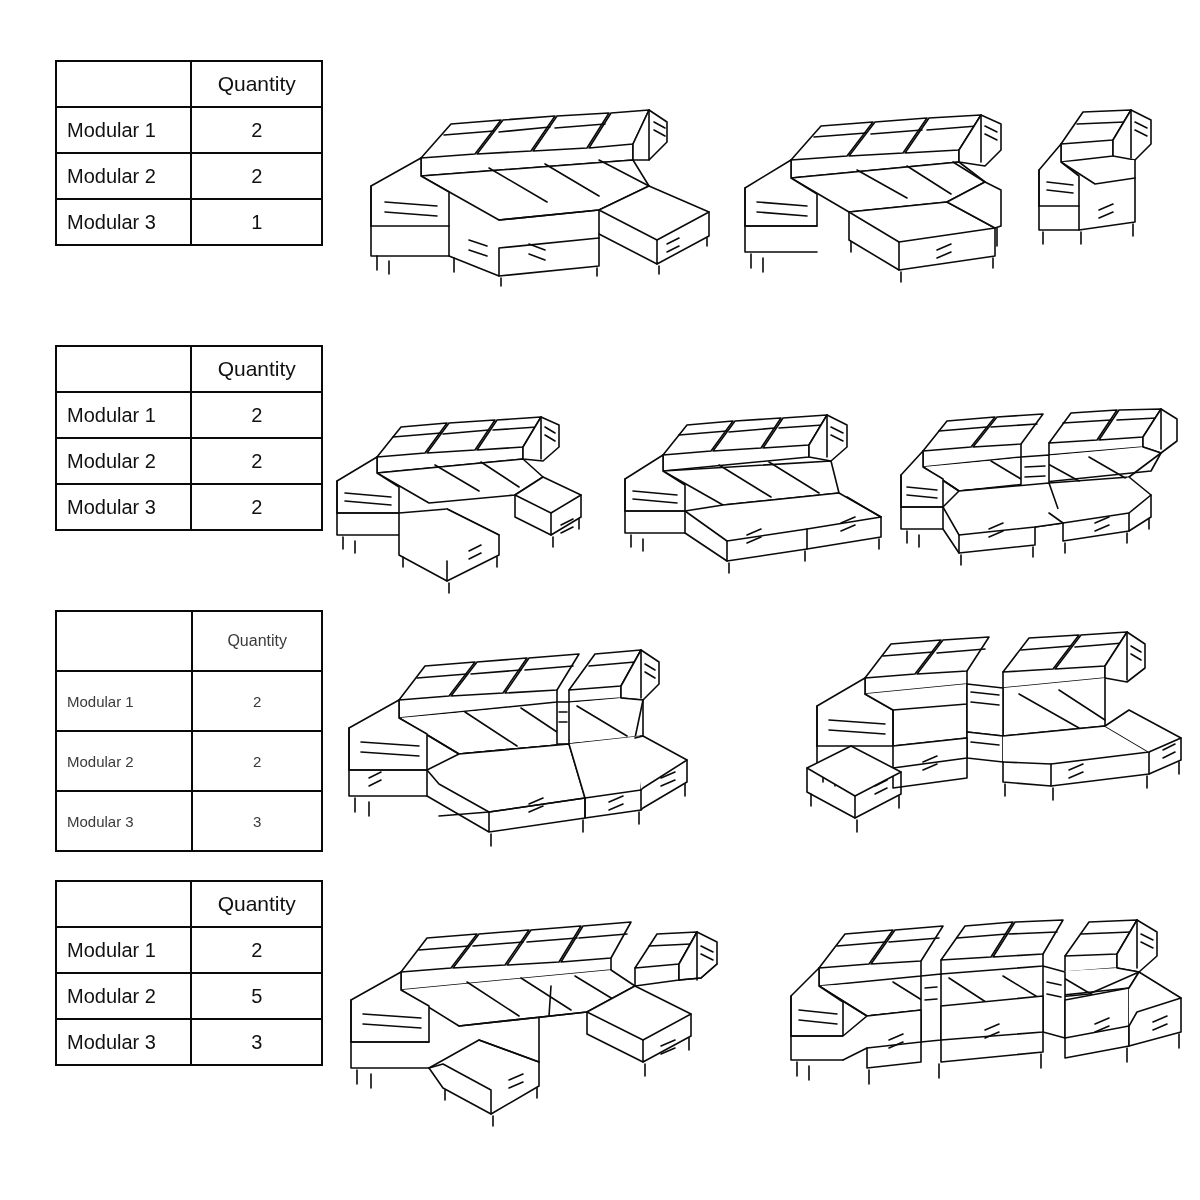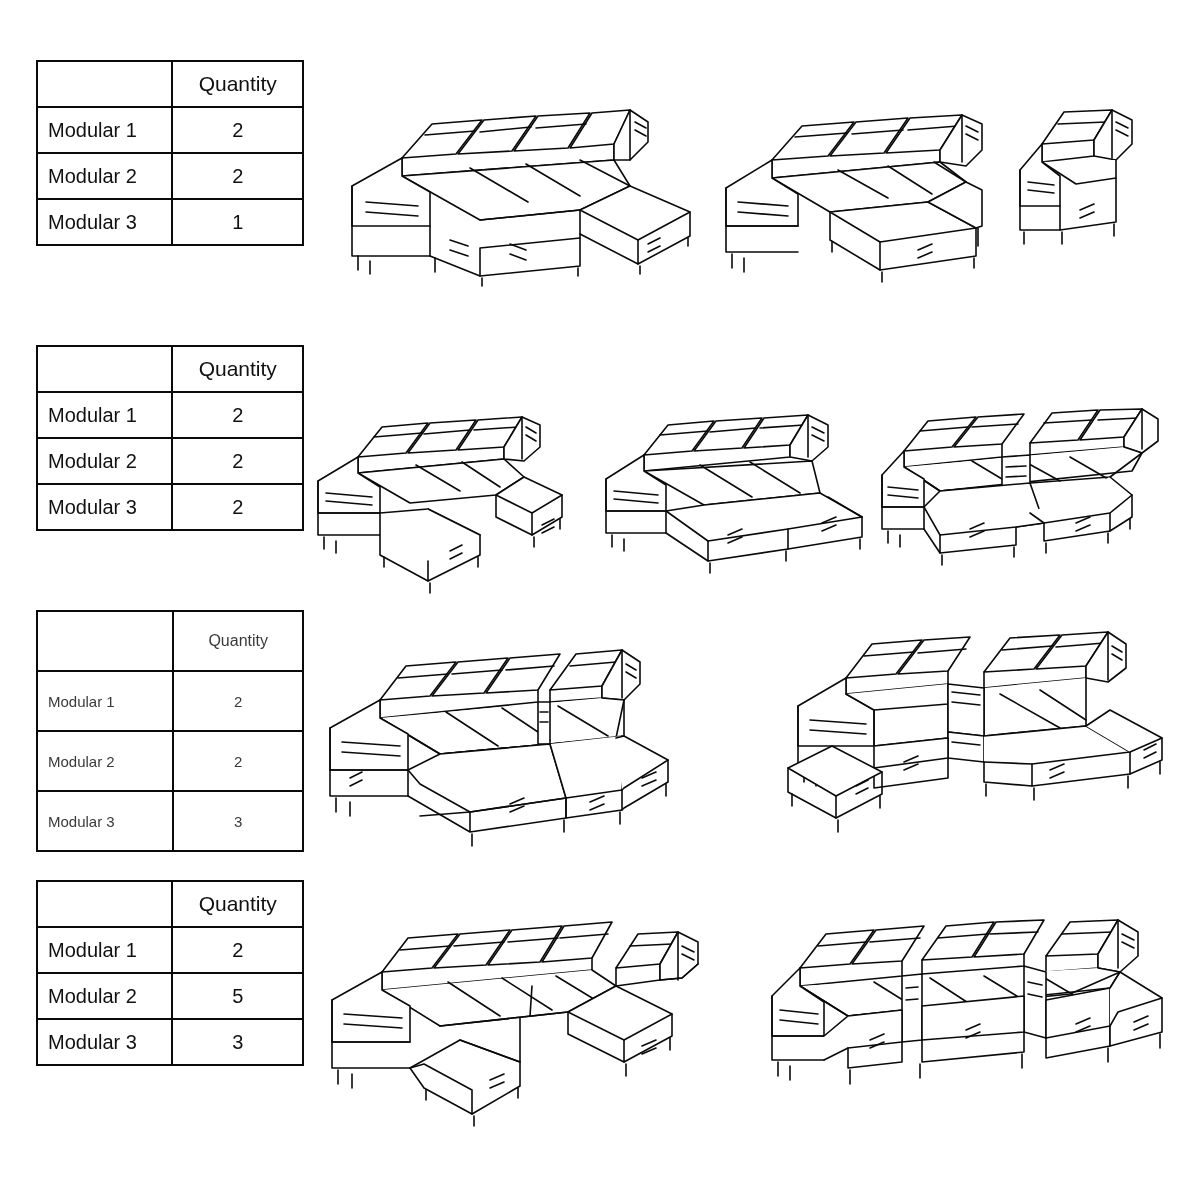--- a/index.html
+++ b/index.html
@@ -13,20 +13,21 @@
     font-family: "Liberation Sans", sans-serif;
     color: #111111;
     overflow: hidden;
     position: relative;
   }
 
   .page {
     position: relative;
     width: 1044px;
     height: 1200px;
+    margin-left: 19px;
   }
 
   .config-row {
     position: absolute;
     left: 0;
     width: 1200px;
     display: flex;
     align-items: flex-start;
   }
 

